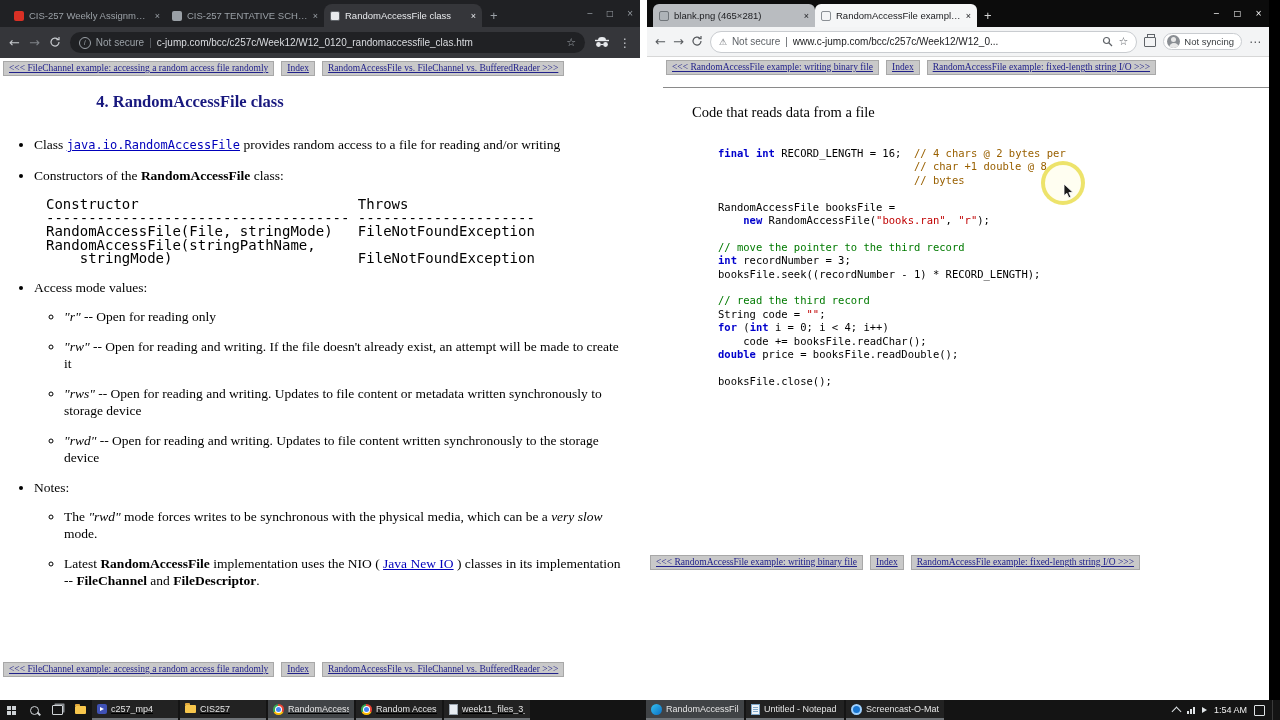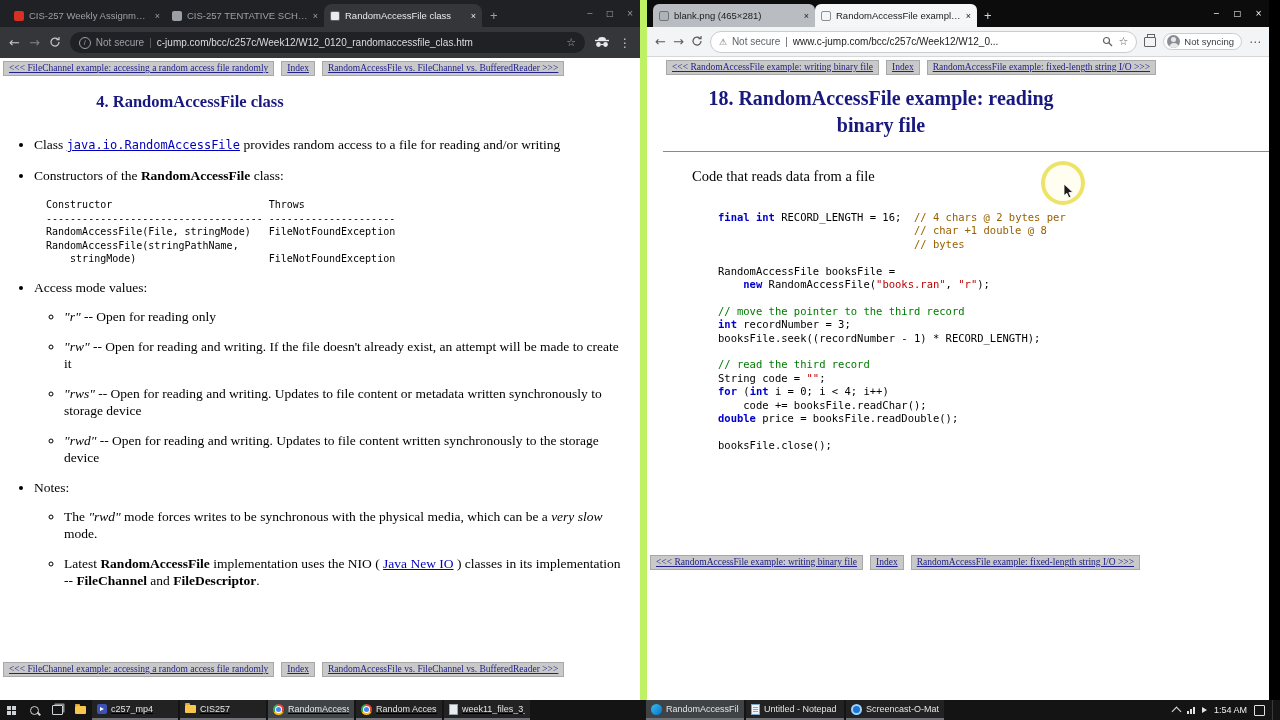--- a/index.html
+++ b/index.html
@@ -1,19 +1,19 @@
 <!DOCTYPE html>
 <html><head>
 <meta charset="utf-8">
 <style>
   html,body{margin:0;padding:0;width:1280px;height:720px;background:#000;overflow:hidden;
     font-family:"Liberation Serif",serif;}
   .screen{position:absolute;top:0;height:700px;overflow:hidden;}
   #screen-left{left:0;width:640px;background:#fff;}
-  #screen-right{left:640px;width:629px;background:#bef264;}
+  #screen-right{left:640px;width:629px;background:#ffffff;}
 
   
   .cr-tabstrip{height:27px;background:#202124;display:flex;align-items:flex-end;padding-left:8px;position:relative;}
   .cr-tab{width:146px;height:23px;border-radius:8px 8px 0 0;display:flex;align-items:center;gap:5px;
     padding:0 6px;font:9.5px "Liberation Sans",sans-serif;color:#9aa0a6;flex:none;}
   .cr-tab.active{background:#35363a;color:#e8eaed;}
   .tab-title{flex:1;white-space:nowrap;overflow:hidden;text-overflow:ellipsis;}
   .tab-close{font-size:9px;flex:none;}
   .favicon{width:10px;height:10px;border-radius:2px;flex:none;}
   .fav-red{background:#d93025;} .fav-gray{background:#9aa0a6;} .fav-page{background:#e8eaed;border:1px solid #5f6368;box-sizing:border-box;}
@@ -65,21 +65,21 @@
   .page-left{top:58px;}
   .page-right{top:57px;padding-left:16px;}
   .navstrip{display:flex;gap:7px;margin:3px 3px 0 3px;align-items:flex-start;}
   .navbox{background:#c9c9c9;border:1px solid #a8a8a8;padding:0 5px;font-size:9.5px;line-height:13px;
     color:#22228b;text-decoration:underline;white-space:nowrap;}
   .left-heading{width:380px;margin:16px 0 0 0;text-align:center;font-size:16.5px;font-weight:bold;color:#18187e;}
   .main-list{margin:24px 0 0 0;padding-left:34px;font-size:13.5px;line-height:17px;}
   .main-list > li{margin-bottom:13px;padding-right:12px;}
   .sub-list{list-style:circle;margin:12px 0 0 0;padding-left:30px;}
   .sub-list li{margin-bottom:13px;}
-  pre.ctor{font-family:"DejaVu Sans Mono",monospace;font-size:10px;line-height:13.5px;margin:14px 0 8px 12px;white-space:pre;}
+  pre.ctor{font-family:"DejaVu Sans Mono",monospace;font-size:14px;line-height:13.5px;margin:14px 0 8px 12px;white-space:pre;}
   .rt-b{font-weight:bold;} .rt-i{font-style:italic;}
   .rt-link{color:#0000bb;text-decoration:underline;}
   .rt-mono{font-family:"DejaVu Sans Mono",monospace;font-size:12px;}
   .bottom-nav-left{position:absolute;top:601px;left:0;right:0;}
   .right-heading{width:400px;margin:10px 0 0 18px;text-align:center;font-size:20px;font-weight:bold;
     color:#18187e;line-height:27px;}
   hr.rule{border:none;border-top:1px solid #8a8a8a;margin:12px 0 0 0;}
   .intro{margin:16px 0 0 29px;font-size:14.5px;}
   .codeblock{margin:26px 0 0 55px;font-family:"DejaVu Sans Mono",monospace;font-size:10.5px;line-height:13.4px;}
   .code-line{white-space:pre;min-height:13.4px;}
@@ -273,21 +273,20 @@
       </div>
       <span class="ed-menu">⋯</span>
     </div>
 
     <div class="page page-right">
       <div class="navstrip">
         <a class="navbox">&lt;&lt;&lt; RandomAccessFile example: writing binary file</a>
         <a class="navbox">Index</a>
         <a class="navbox">RandomAccessFile example: fixed-length string I/O &gt;&gt;&gt;</a>
       </div>
-      <div class="right-heading">18. RandomAccessFile example: reading binary file</div>
       <hr class="rule">
       <div class="intro">Code that reads data from a file</div>
       <div class="codeblock">
           <div class="code-line"><span class="rt-kw">final</span><span class=""> </span><span class="rt-kw">int</span><span class=""> RECORD_LENGTH = 16;  </span><span class="rt-cm2">// 4 chars @ 2 bytes per</span></div>
           <div class="code-line"><span class="">                               </span><span class="rt-cm2">// char +1 double @ 8</span></div>
           <div class="code-line"><span class="">                               </span><span class="rt-cm2">// bytes</span></div>
           <div class="code-line">&nbsp;</div>
           <div class="code-line"><span class="">RandomAccessFile booksFile =</span></div>
           <div class="code-line"><span class="">    </span><span class="rt-kw">new</span><span class=""> RandomAccessFile(</span><span class="rt-str">"books.ran"</span><span class="">, </span><span class="rt-str">"r"</span><span class="">);</span></div>
           <div class="code-line">&nbsp;</div>

